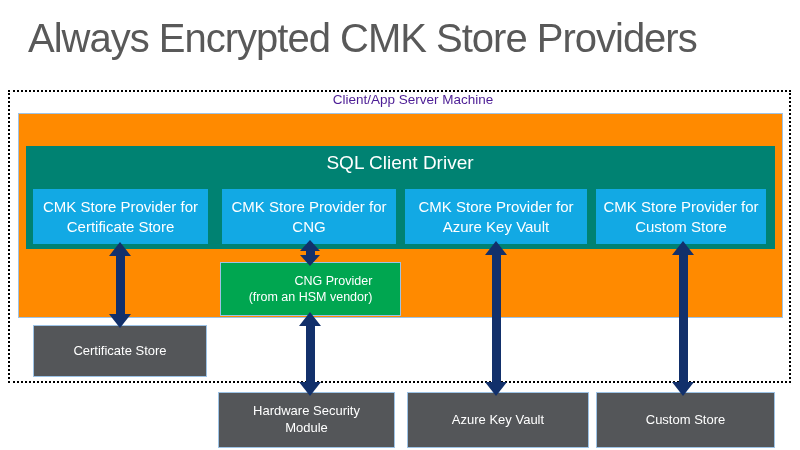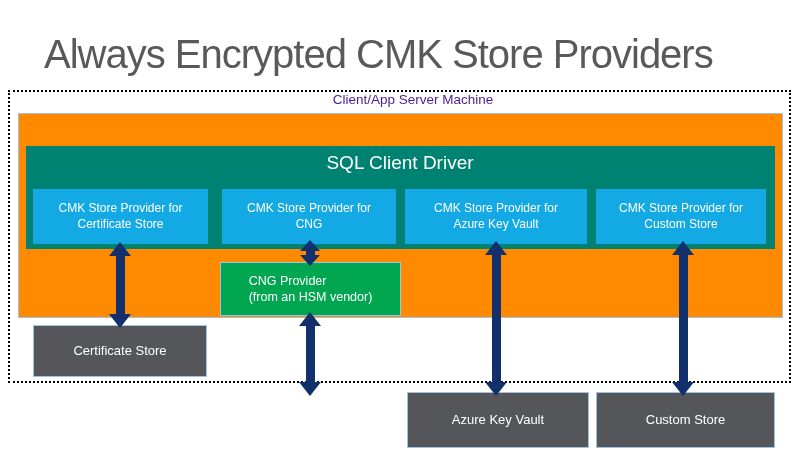--- a/index.html
+++ b/index.html
@@ -1,21 +1,21 @@
 <!DOCTYPE html>
 <html><head>
 <meta charset="utf-8">
 <style>
   html,body{margin:0;padding:0;background:#fff;}
   .canvas{
     position:relative;width:800px;height:450px;background:#fff;overflow:hidden;
     font-family:"Liberation Sans",sans-serif;
   }
   .title{
-    position:absolute;left:28px;top:16px;margin:16px;
+    position:absolute;left:28px;top:16px;margin:0;
     font-size:40px;font-weight:300;letter-spacing:-1px;color:#595959;
     white-space:nowrap;
   }
   .machine{
     position:absolute;left:8px;top:90px;width:779px;height:289px;
     border:2px dotted #000;background:transparent;
   }
   .machine-label{
     position:absolute;left:0;top:92px;width:100%;
     text-align:center;font-size:13.5px;color:#4c1d95;padding-left:13px;
@@ -33,32 +33,32 @@
     left:26px;top:146px;width:749px;height:103px;
     background:#008272;
   }
   .driver-label{
     position:absolute;left:0;top:152px;width:100%;
     text-align:center;font-size:19px;color:#fff;
   }
   .provider{
     top:189px;height:55px;background:#12A9E4;
     display:flex;align-items:center;justify-content:center;
-    text-align:center;color:#fff;font-size:12px;line-height:1.3;
+    text-align:center;color:#fff;font-size:15px;line-height:1.3;
     white-space:pre-line;
   }
   .p1{left:33px;width:175px;}
   .p2{left:222px;width:174px;}
   .p3{left:405px;width:182px;}
   .p4{left:596px;width:170px;}
   .cng{
     left:220px;top:262px;width:181px;height:54px;
     background:#00A650;border:1px solid #9DC3E6;
     display:flex;align-items:center;justify-content:center;
-    text-align:left;color:#fff;font-size:12.5px;line-height:1.3;
+    text-align:right;color:#fff;font-size:12.5px;line-height:1.3;
     white-space:pre-line;
   }
   .store{
     background:#545659;border:1px solid #9DC3E6;
     display:flex;align-items:center;justify-content:center;
     text-align:center;color:#fff;font-size:13px;line-height:1.3;
     white-space:pre-line;
   }
   .cert{left:33px;top:325px;width:174px;height:52px;}
   .hsm{left:218px;top:392px;width:177px;height:56px;}
@@ -108,20 +108,22 @@
 CNG</div>
   <div class="box provider p3">CMK Store Provider for
 Azure Key Vault</div>
   <div class="box provider p4">CMK Store Provider for
 Custom Store</div>
 
   <div class="box cng">CNG Provider
 (from an HSM vendor)</div>
 
   <div class="box store cert">Certificate Store</div>
+  <div class="box store hsm">Hardware Security
+Module</div>
   <div class="box store akv">Azure Key Vault</div>
   <div class="box store custom">Custom Store</div>
 
   <div class="arrow a1">
     <div class="head-up"></div>
     <div class="shaft"></div>
     <div class="head-down"></div>
   </div>
   <div class="arrow short a2">
     <div class="head-up"></div>

